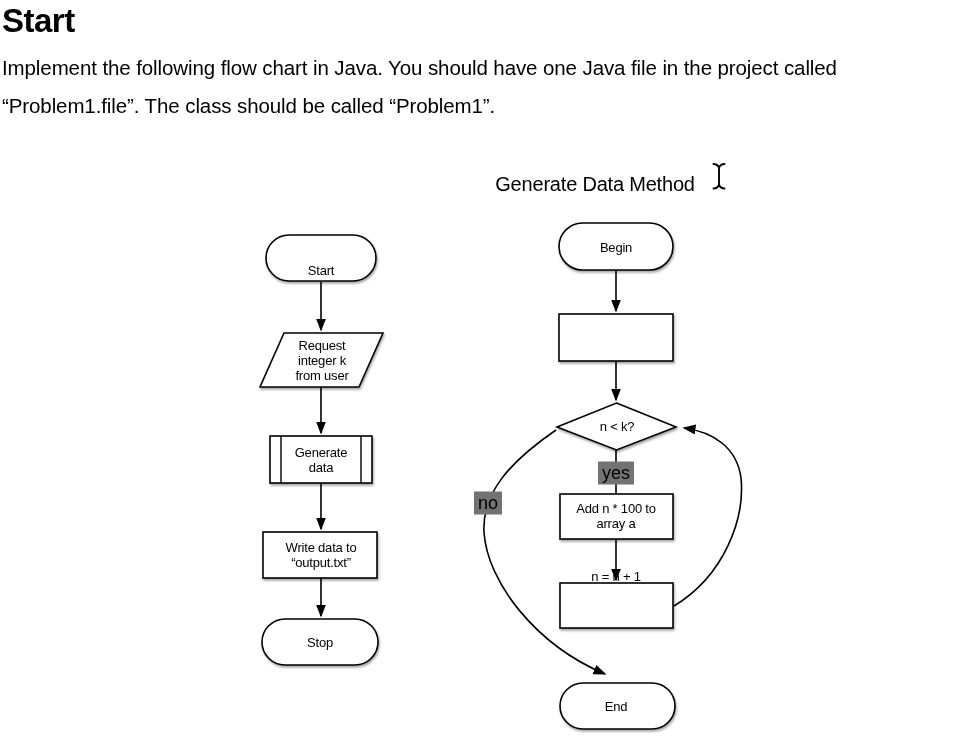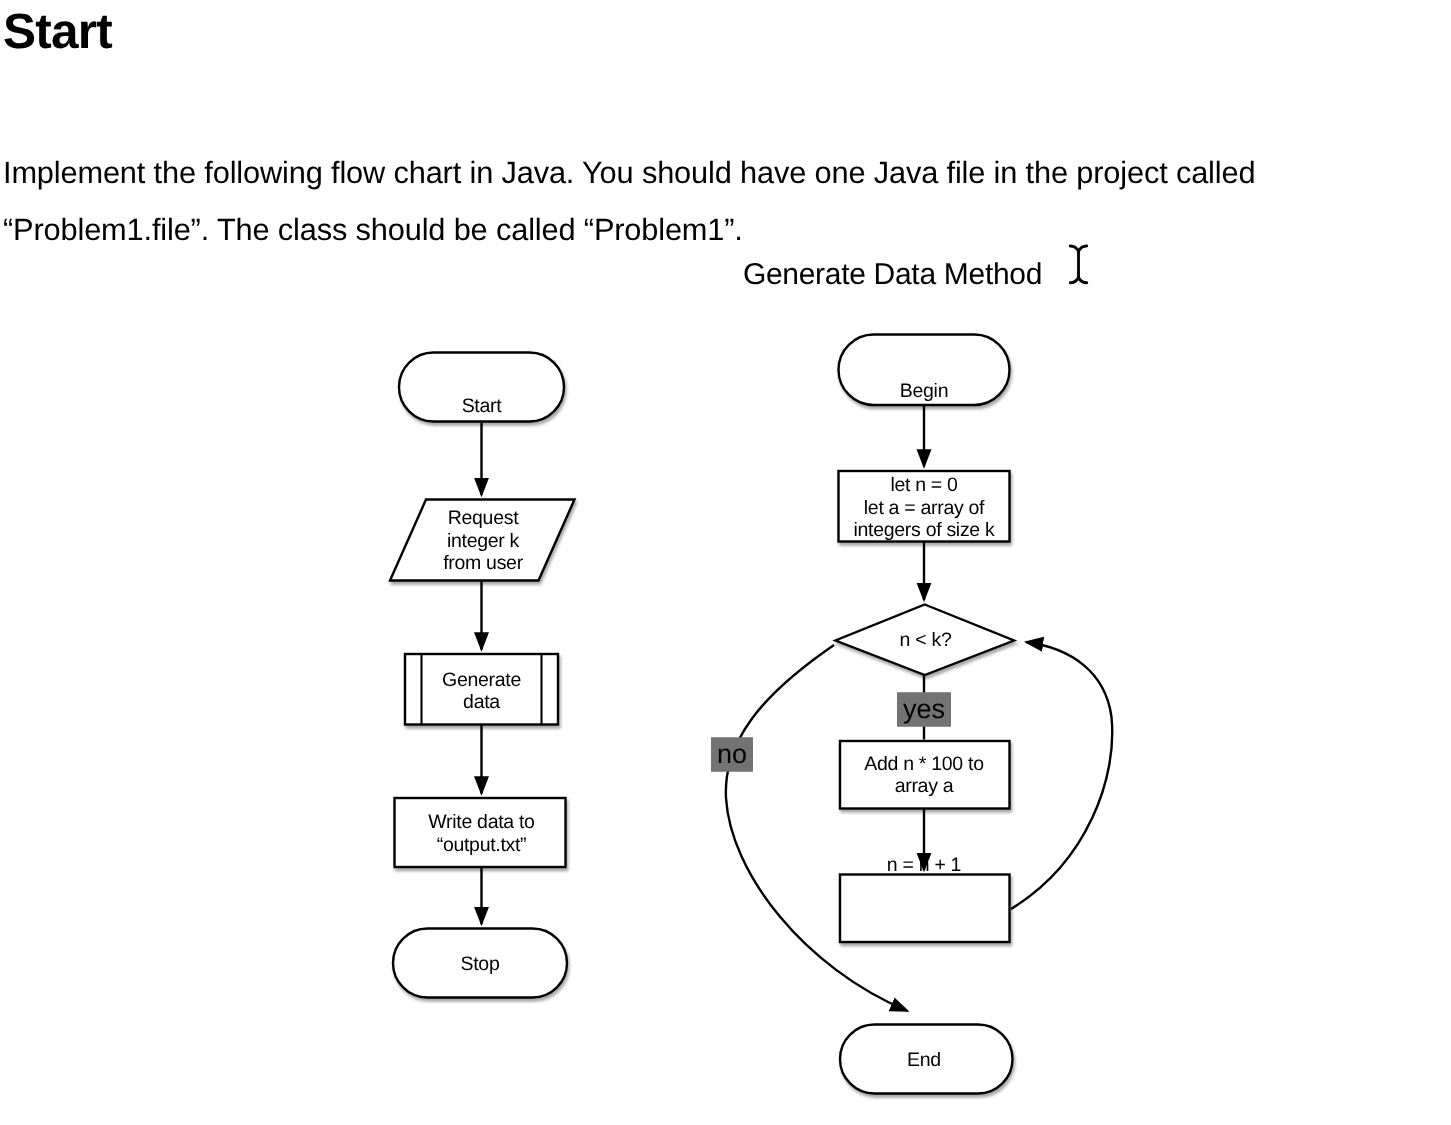--- a/index.html
+++ b/index.html
@@ -1,21 +1,21 @@
 <!DOCTYPE html>
 <html><head>
 <meta charset="utf-8">
 <style>
   html,body{margin:0;padding:0;background:#fff;}
   .page{position:relative;width:967px;height:750px;background:#ffffff;overflow:hidden;
         font-family:"Liberation Sans","DejaVu Sans",sans-serif;color:#000;}
   .heading{position:absolute;left:2px;top:0px;margin:0;font-size:33px;line-height:42px;
            font-weight:bold;letter-spacing:-0.5px;}
   .intro-line{position:absolute;left:2px;font-size:20.5px;line-height:26px;white-space:nowrap;
-              letter-spacing:-0.1px;margin-top:48px;}
+              letter-spacing:-0.1px;}
   .intro-line.l1{top:55px;}
   .intro-line.l2{top:93px;}
   svg.diagram{position:absolute;left:0;top:0;width:967px;height:750px;}
   .shape{fill:#ffffff;stroke:#000000;stroke-width:1.6;}
   .shadow{filter:drop-shadow(1.5px 2px 1px rgba(0,0,0,0.35));}
   .conn{fill:none;stroke:#000000;stroke-width:1.6;}
   .innerline{stroke:#000000;stroke-width:1.4;}
   .cursor{fill:none;stroke:#000000;stroke-width:1.9;stroke-linecap:round;}
   .lbl{position:absolute;transform:translate(-50%,-50%);text-align:center;
        font-size:13px;line-height:15px;white-space:pre-line;letter-spacing:-0.2px;}
@@ -80,24 +80,21 @@
   <div class="lbl" style="left:322px;top:360px;">Request
 integer k
 from user</div>
   <div class="lbl" style="left:321px;top:460px;">Generate
 data</div>
   <div class="lbl" style="left:321px;top:555px;">Write data to
 “output.txt”</div>
   <div class="lbl" style="left:320px;top:642px;">Stop</div>
 
   <div class="chart-title" style="left:595px;top:184px;">Generate Data Method</div>
-  <div class="lbl" style="left:616px;top:247px;margin-top:13px;">Begin</div>
-  <div class="lbl" style="left:616px;top:338px;">let n = 0
-let a = array of
-integers of size k</div>
+  <div class="lbl" style="left:616px;top:247px;">Begin</div>
   <div class="lbl" style="left:617px;top:426px;">n &lt; k?</div>
   <div class="branch" style="left:616px;top:473px;">yes</div>
   <div class="branch" style="left:488px;top:503px;">no</div>
   <div class="lbl" style="left:616px;top:516px;text-align:center;">Add n * 100 to
 array a</div>
   <div class="lbl" style="left:616px;top:576px;">n = n + 1</div>
   <div class="lbl" style="left:616px;top:706px;">End</div>
 
 </div>
 

